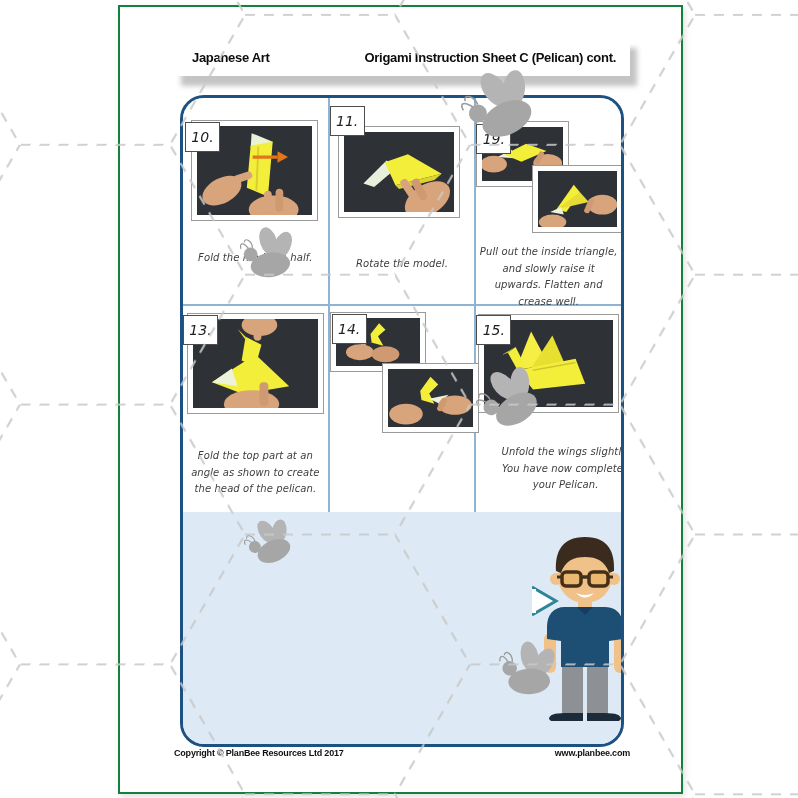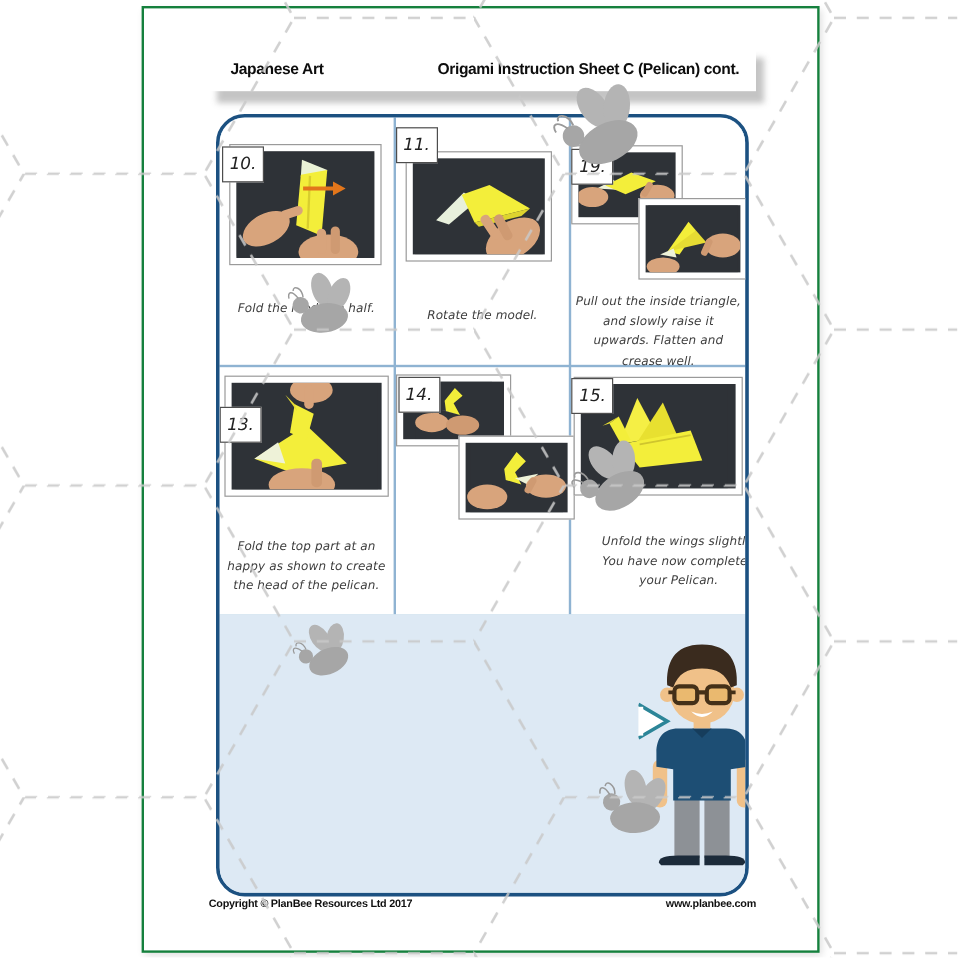--- a/index.html
+++ b/index.html
@@ -183,24 +183,24 @@
             <rect x="58" y="2" width="8" height="20" rx="4" fill="#d8a47c"></rect>
             <polygon points="16,64 60,36 94,68 48,76" fill="#f3ee3a"></polygon>
             <polygon points="16,64 36,50 42,68" fill="#eef2d8"></polygon>
             <polygon points="50,18 66,26 60,48 46,42" fill="#f3ee3a"></polygon>
             <polygon points="50,18 42,10 52,24" fill="#e6dc33"></polygon>
             <ellipse cx="56" cy="86" rx="28" ry="14" fill="#d8a47c"></ellipse>
             <rect x="64" y="64" width="9" height="24" rx="4" fill="#cf9a72"></rect>
           </svg>
             </div>
         </div>
-        <div class="badge" style="left:0px;top:9px;margin-top:24px;">
+        <div class="badge" style="left:0px;top:9px;">
             <span>13.</span>
           </div>
-        <div class="caption" style="top:142px;width:96%;">Fold the top part at an happy as shown to create the head of the pelican.</div>
+        <div class="caption" style="top:142px;width:96%;">Fold the top part at an angle as shown to create the head of the pelican.</div>
       </div>
 
       <div class="cell">
         <div class="photo" style="left:0px;top:6px;width:96px;height:60px;">
           <div class="ph">
               <svg viewBox="0 0 120 90">
             <rect width="120" height="90" fill="#2e3237"></rect>
             <polygon points="46,30 62,10 74,22 60,34 70,52 48,46" fill="#f3ee3a"></polygon>
             <polygon points="40,44 70,52 48,46" fill="#eef2d8"></polygon>
             <ellipse cx="26" cy="64" rx="26" ry="15" fill="#d8a47c"></ellipse>

